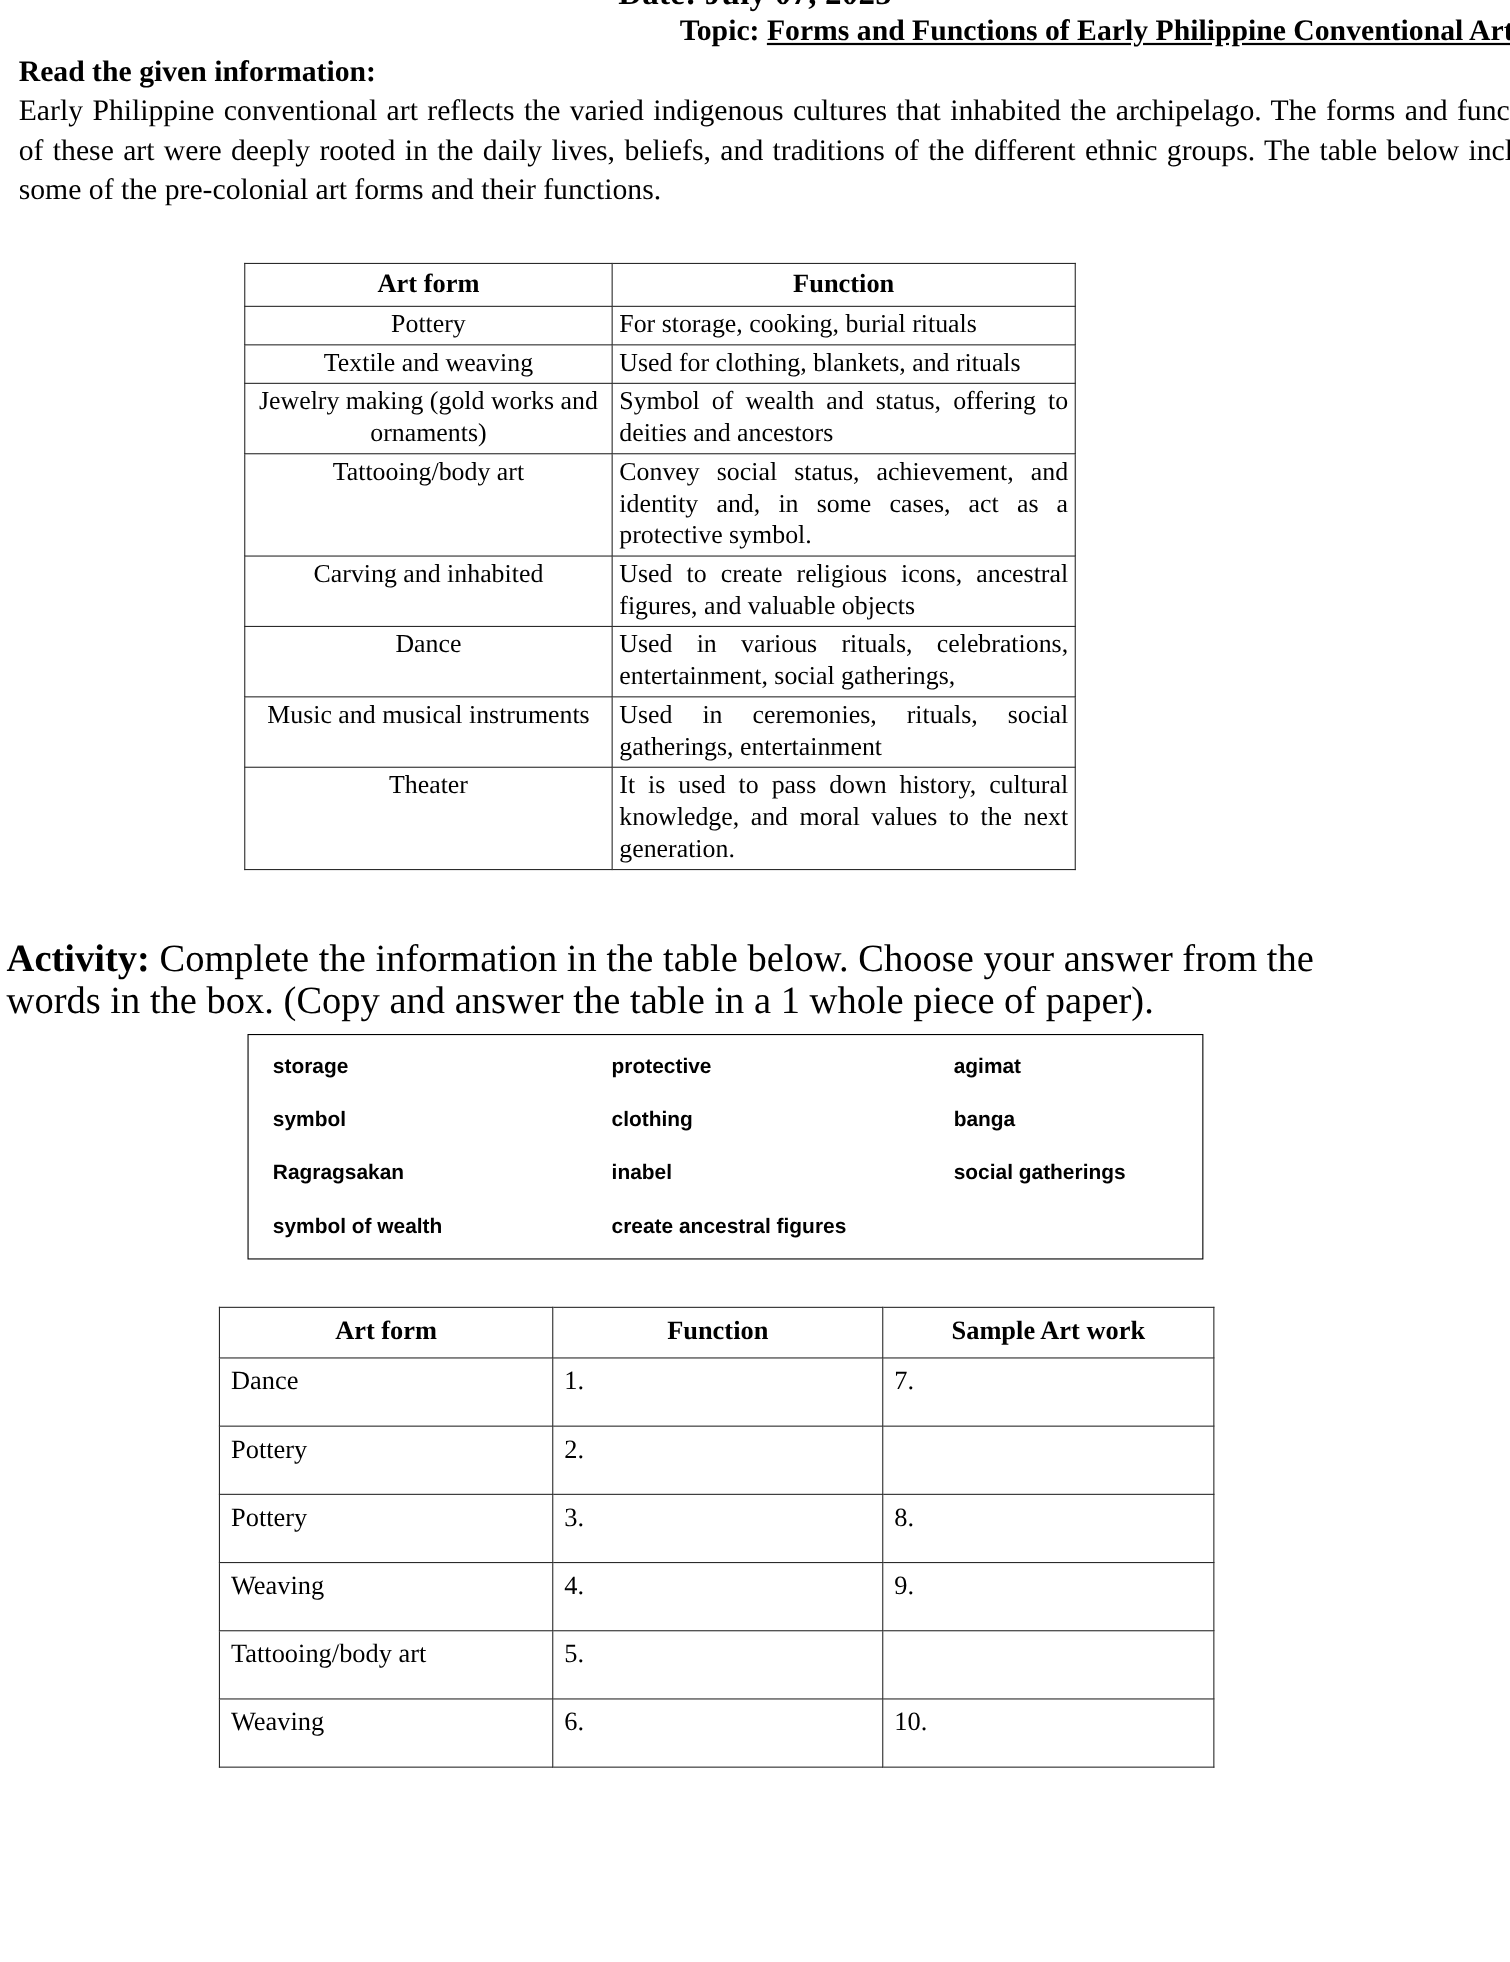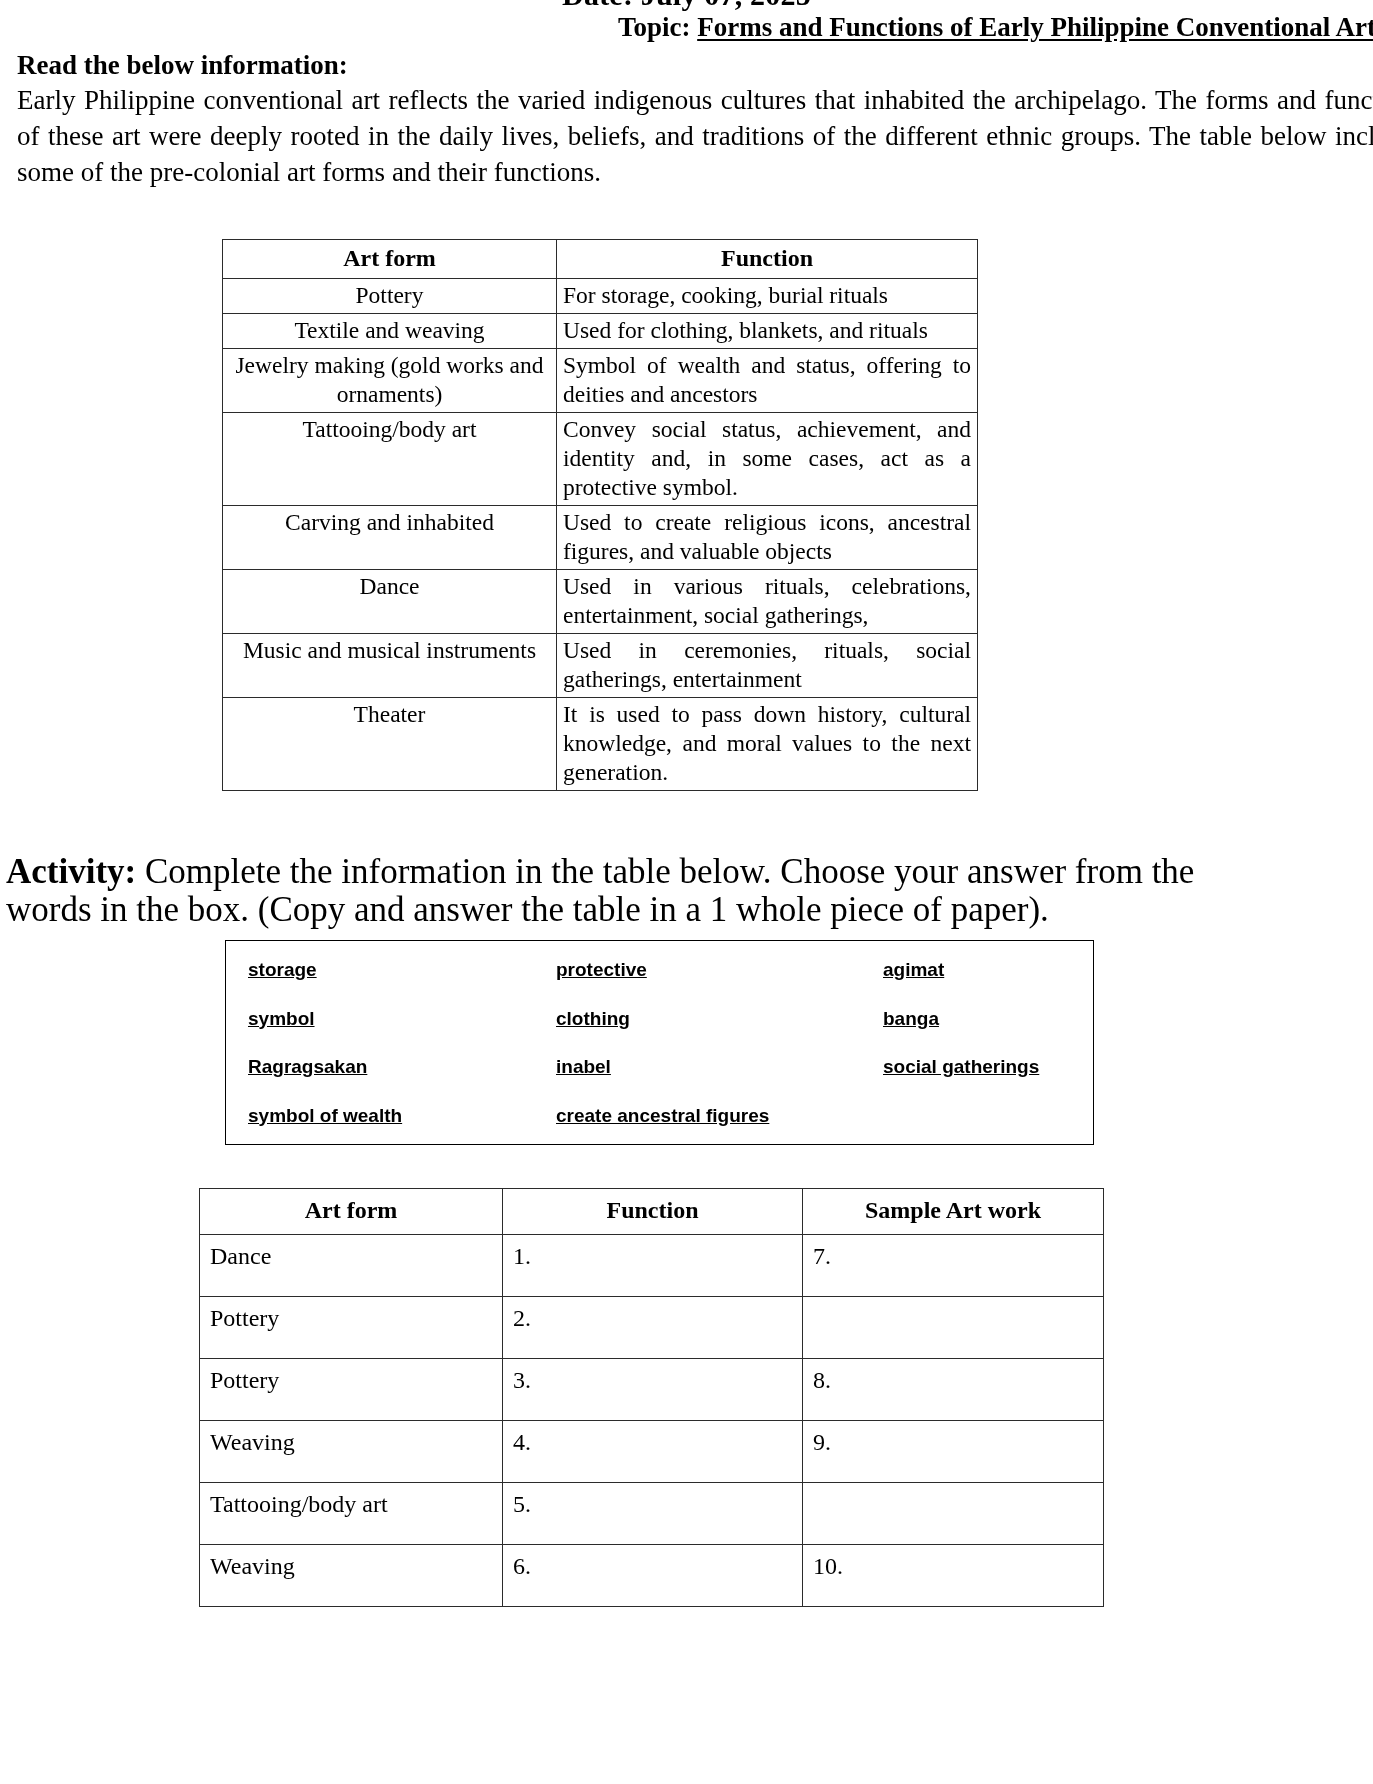--- a/index.html
+++ b/index.html
@@ -133,25 +133,24 @@
     font-weight: bold;
   }
   .word-row {
     position: relative;
     height: 48.5px;
   }
   .word-row:first-child { padding-top: 18px; }
   .wcell {
     position: absolute;
     white-space: nowrap;
-    text-decoration: underline;
   }
   .wcell.col1 { left: 22px; }
   .wcell.col2 { left: 330px; }
-  .wcell.col3 { left: 641px; margin-left: 16px; }
+  .wcell.col3 { left: 641px; }
 
   
   .table2 {
     position: absolute;
     left: 199px;
     top: 1188px;
     width: 904px;
     border-collapse: collapse;
     table-layout: fixed;
     font-size: 24px;
@@ -178,21 +177,21 @@
 
 <div class="date-clip">
   <div class="date-text">Date: July 07, 2025</div>
 </div>
 
 <div class="topic-line">
   <span>Topic:</span>
   <span class="topic-underline">Forms and Functions of Early Philippine Conventional Art</span>
 </div>
 
-<div class="read-heading">Read the below information:</div>
+<div class="read-heading">Read the given information:</div>
 
 <div class="intro-para">Early Philippine conventional art reflects the varied indigenous cultures that inhabited the archipelago. The forms and functions of these art were deeply rooted in the daily lives, beliefs, and traditions of the different ethnic groups. The table below includes some of the pre-colonial art forms and their functions.</div>
 
 <table class="table1">
   <colgroup>
       <col class="c1">
       <col class="c2">
     </colgroup>
   <thead>
     <tr>

